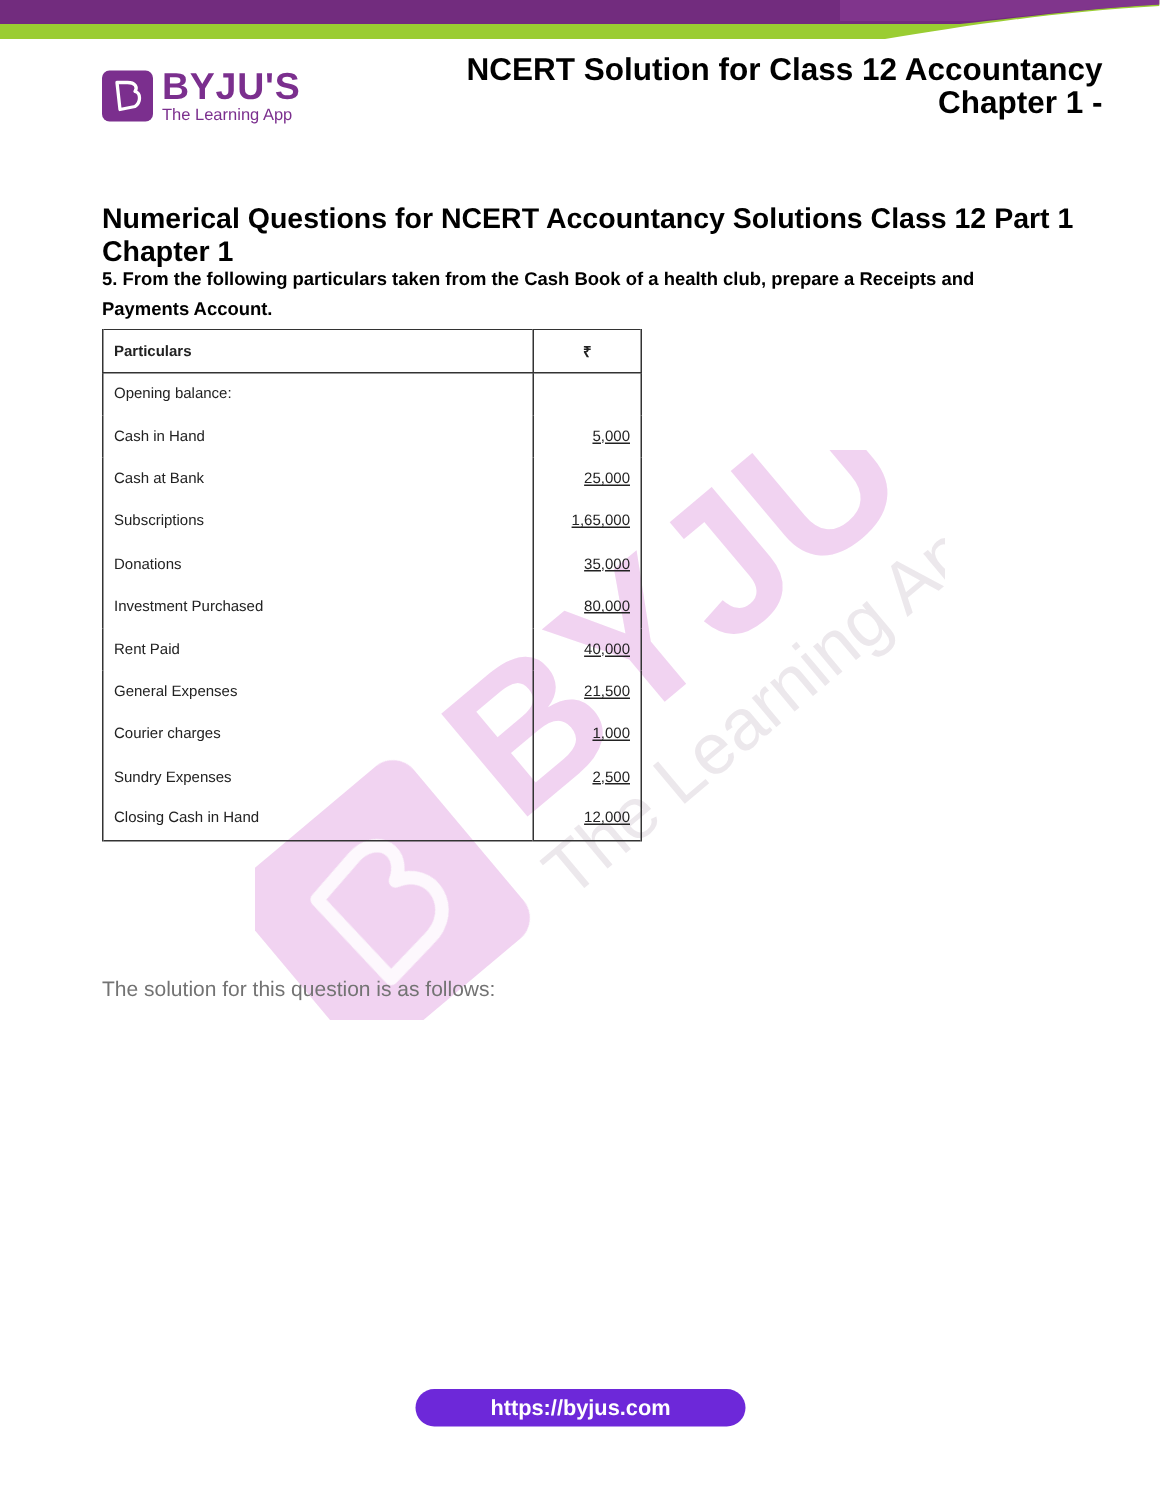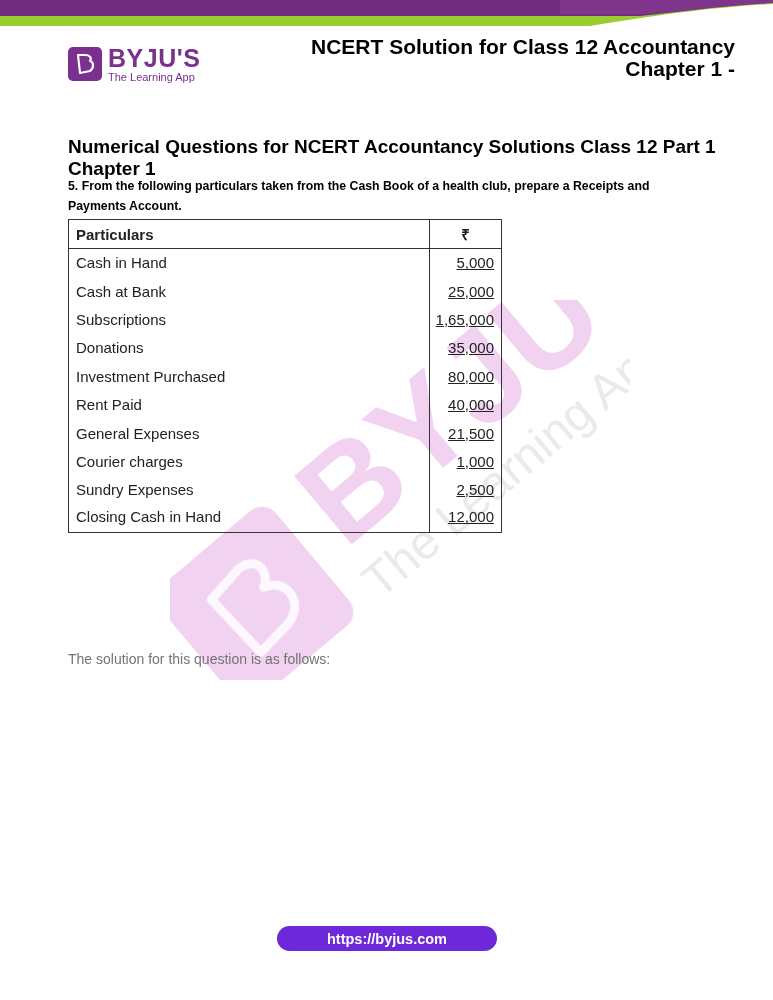--- a/index.html
+++ b/index.html
@@ -20,21 +20,21 @@
     .doc-title { position: absolute; left: 235px; top: 36px; width: 500px; text-align: right; font-weight: bold; font-size: 21px; line-height: 22px; color: #000; }
 
     
     .watermark { position: absolute; left: 170px; top: 300px; width: 460px; height: 380px; pointer-events: none; }
 
     
     .section-heading { position: absolute; left: 68px; top: 136px; font-weight: bold; font-size: 19px; color: #000; }
     .question { position: absolute; left: 68px; top: 176px; width: 610px; font-weight: bold; font-size: 12.3px; line-height: 20px; color: #000; }
 
     
-    .cashbook { position: absolute; left: 68px; top: 219px; width: 434px; border-collapse: collapse; border: 1.3px solid #333; font-size: 15px; color: #222; background: transparent; }
+    .cashbook { position: absolute; left: 68px; top: 219px; width: 360px; border-collapse: collapse; border: 1.3px solid #333; font-size: 10px; color: #222; background: transparent; }
     .cashbook th, .cashbook td { border-left: 1.3px solid #333; border-right: 1.3px solid #333; }
     .cashbook th { height: 29px; text-align: left; padding-left: 7px; font-weight: bold; border-bottom: 1.3px solid #333; }
     .cashbook th.amt { text-align: center; padding-left: 0; width: 72px; }
     .cashbook td { height: 28.4px; padding-left: 7px; vertical-align: middle; }
     .cashbook td.amt { text-align: right; padding-right: 7px; padding-left: 0; width: 72px; text-decoration: underline; }
     .cashbook tr.first td { padding-top: 0; }
     .cashbook tr.last td { padding-bottom: 2px; }
 
     .solution-line { position: absolute; left: 68px; top: 651px; font-size: 14px; color: #737373; }
 
@@ -82,20 +82,24 @@
 <div class="question">5. From the following particulars taken from the Cash Book of a health club, prepare a Receipts and Payments Account.</div>
 
 <table class="cashbook">
   <thead>
     <tr>
       <th>Particulars</th>
       <th class="amt">₹</th>
     </tr>
   </thead>
   <tbody>
+    <tr class="first">
+      <td>Opening balance:</td>
+      <td class="amt"></td>
+    </tr>
     <tr>
       <td>Cash in Hand</td>
       <td class="amt">5,000</td>
     </tr>
     <tr>
       <td>Cash at Bank</td>
       <td class="amt">25,000</td>
     </tr>
     <tr>
       <td>Subscriptions</td>

